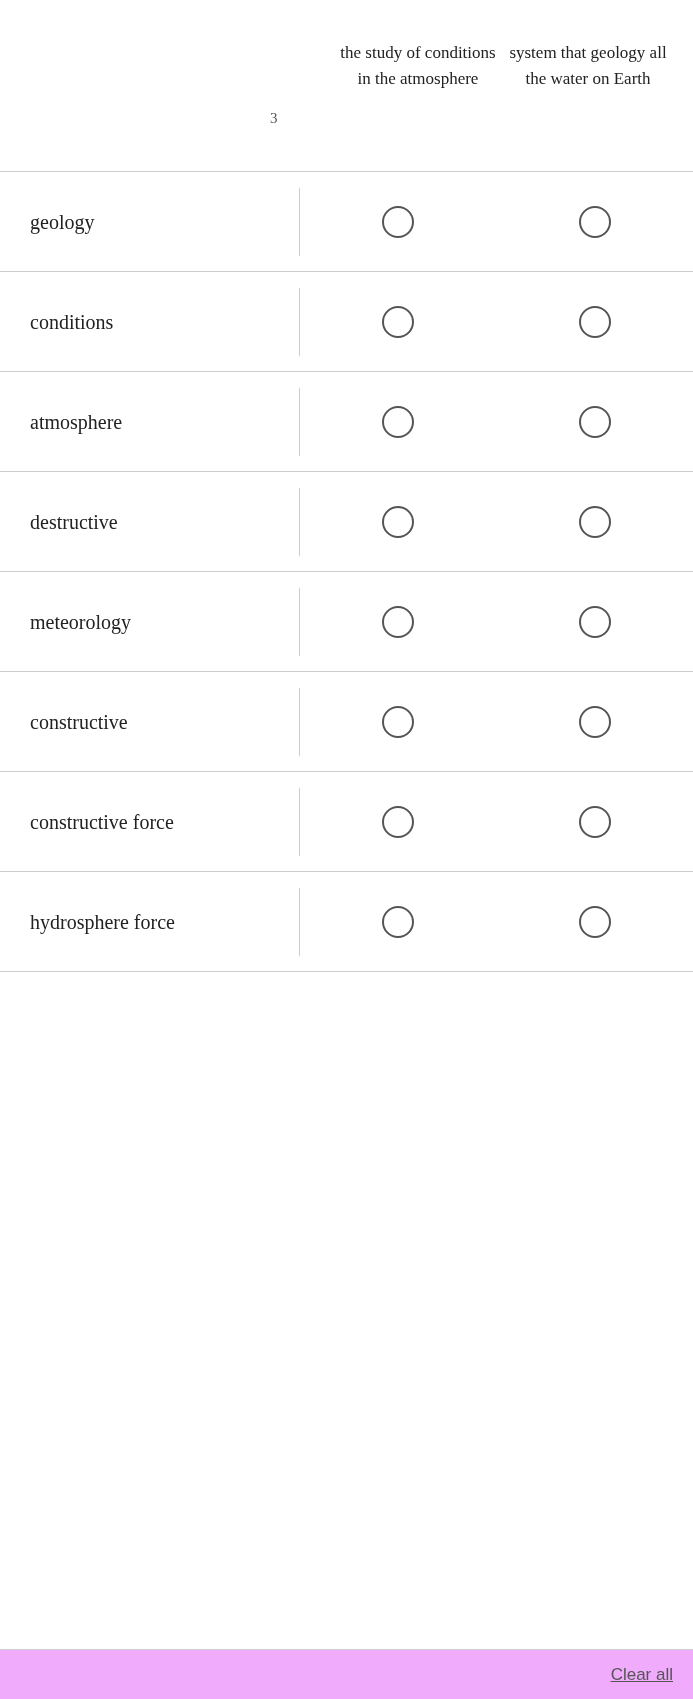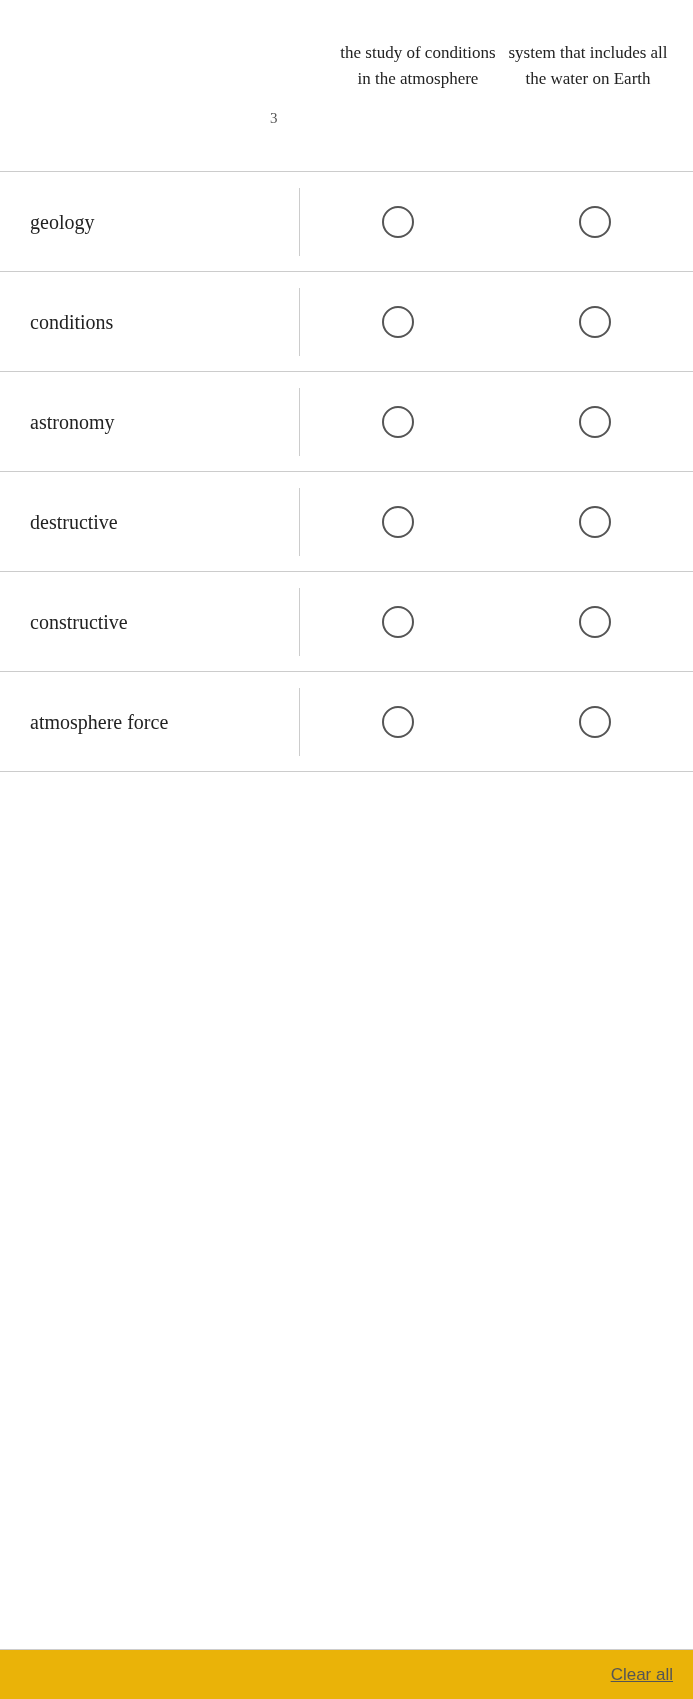--- a/index.html
+++ b/index.html
@@ -92,21 +92,21 @@
       background: #fff;
       cursor: pointer;
       display: inline-block;
     }
 
     .bottom-bar {
       position: fixed;
       bottom: 0;
       width: 693px;
       height: 50px;
-      background: #eab308;
+      background: #f0abfc;
       display: flex;
       align-items: center;
       justify-content: flex-end;
       padding-right: 20px;
       border-top: 1px solid #ccc;
     }
 
     .clear-btn {
       font-size: 17px;
       color: #555;
@@ -118,21 +118,21 @@
   </style>
 </head>
 <body>
 
 <div class="header-section">
   <div class="header-columns">
     <div class="header-col">
       <span>the study of conditions in the atmosphere</span>
     </div>
     <div class="header-col">
-      <span>system that includes all the water on Earth</span>
+      <span>system that geology all the water on Earth</span>
     </div>
   </div>
 </div>
 
 <span class="row-number">3</span>
 
 <div class="table-container">
 <div class="table-row">
       <div class="term-cell">geology</div>
       <div class="radio-cells">
@@ -149,21 +149,21 @@
       <div class="radio-cells">
         <div class="radio-cell">
           <span class="radio-circle" role="radio" aria-label="astronomy - the study of conditions in the atmosphere"></span>
         </div>
         <div class="radio-cell">
           <span class="radio-circle" role="radio" aria-label="astronomy - system that includes all the water on Earth"></span>
         </div>
       </div>
     </div>
     <div class="table-row">
-      <div class="term-cell">astronomy</div>
+      <div class="term-cell">atmosphere</div>
       <div class="radio-cells">
         <div class="radio-cell">
           <span class="radio-circle" role="radio" aria-label="biosphere - the study of conditions in the atmosphere"></span>
         </div>
         <div class="radio-cell">
           <span class="radio-circle" role="radio" aria-label="biosphere - system that includes all the water on Earth"></span>
         </div>
       </div>
     </div>
     <div class="table-row">
@@ -171,32 +171,54 @@
       <div class="radio-cells">
         <div class="radio-cell">
           <span class="radio-circle" role="radio" aria-label="cryosphere - the study of conditions in the atmosphere"></span>
         </div>
         <div class="radio-cell">
           <span class="radio-circle" role="radio" aria-label="cryosphere - system that includes all the water on Earth"></span>
         </div>
       </div>
     </div>
     <div class="table-row">
+      <div class="term-cell">meteorology</div>
+      <div class="radio-cells">
+        <div class="radio-cell">
+          <span class="radio-circle" role="radio" aria-label="meteorology - the study of conditions in the atmosphere"></span>
+        </div>
+        <div class="radio-cell">
+          <span class="radio-circle" role="radio" aria-label="meteorology - system that includes all the water on Earth"></span>
+        </div>
+      </div>
+    </div>
+    <div class="table-row">
       <div class="term-cell">constructive</div>
       <div class="radio-cells">
         <div class="radio-cell">
           <span class="radio-circle" role="radio" aria-label="hydrosphere - the study of conditions in the atmosphere"></span>
         </div>
         <div class="radio-cell">
           <span class="radio-circle" role="radio" aria-label="hydrosphere - system that includes all the water on Earth"></span>
         </div>
       </div>
     </div>
     <div class="table-row">
-      <div class="term-cell">atmosphere force</div>
+      <div class="term-cell">constructive force</div>
+      <div class="radio-cells">
+        <div class="radio-cell">
+          <span class="radio-circle" role="radio" aria-label="constructive force - the study of conditions in the atmosphere"></span>
+        </div>
+        <div class="radio-cell">
+          <span class="radio-circle" role="radio" aria-label="constructive force - system that includes all the water on Earth"></span>
+        </div>
+      </div>
+    </div>
+    <div class="table-row">
+      <div class="term-cell">hydrosphere force</div>
       <div class="radio-cells">
         <div class="radio-cell">
           <span class="radio-circle" role="radio" aria-label="destructive force - the study of conditions in the atmosphere"></span>
         </div>
         <div class="radio-cell">
           <span class="radio-circle" role="radio" aria-label="destructive force - system that includes all the water on Earth"></span>
         </div>
       </div>
     </div>
   </div>

